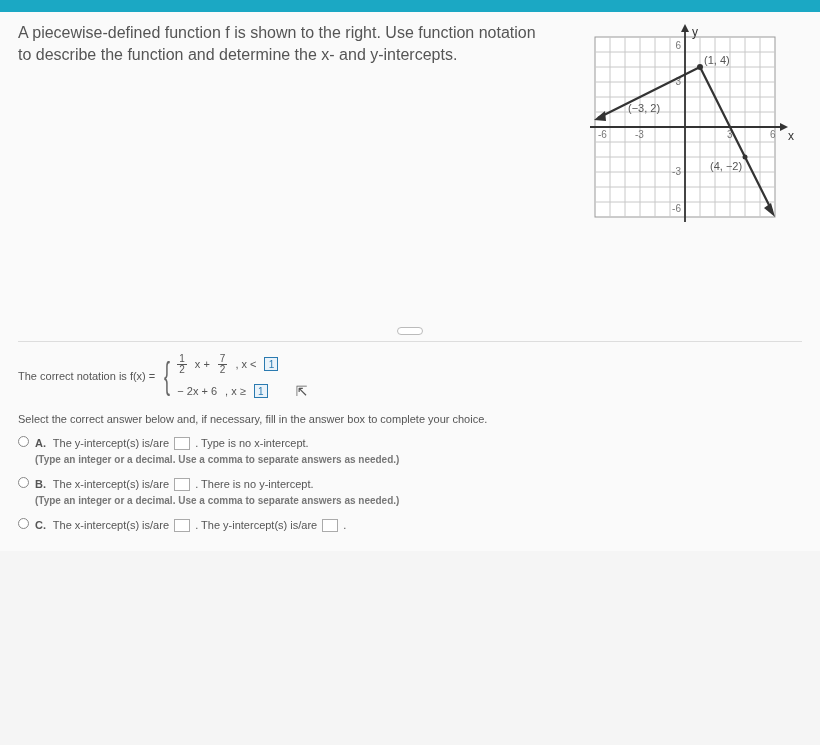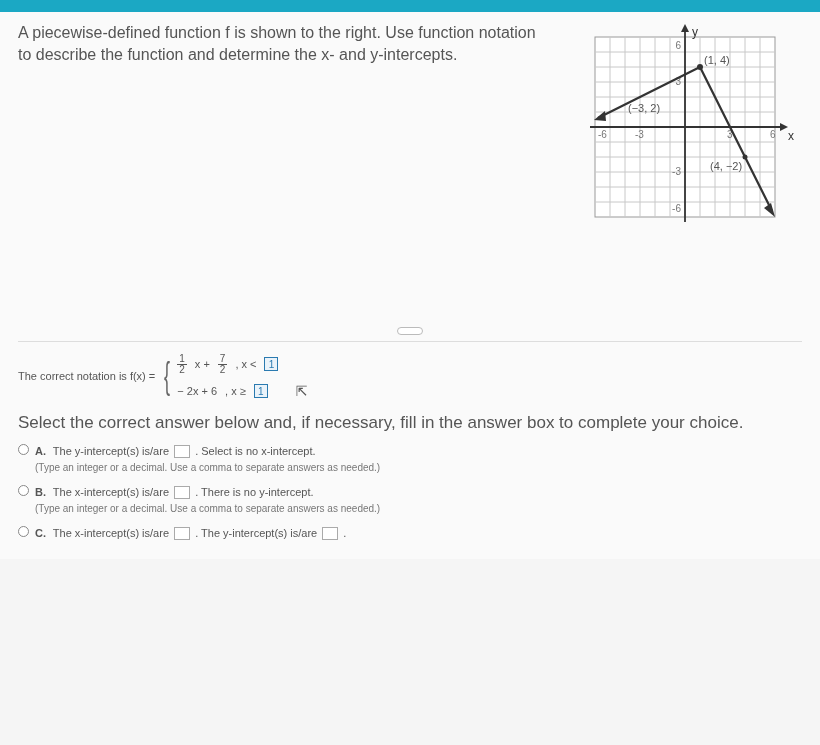--- a/index.html
+++ b/index.html
@@ -90,21 +90,21 @@
       height: 14px;
       border: 1px solid #2a7ab0;
       background: #eaf3fa;
       color: #2a7ab0;
       font-size: 10px;
       text-align: center;
       line-height: 13px;
       padding: 0 2px;
     }
     .instruct {
-      font-size: 17px;
+      font-size: 11px;
       color: #555;
       margin-bottom: 10px;
     }
     .choices {
       font-size: 11px;
       color: #555;
     }
     .choice {
       display: flex;
       align-items: flex-start;
@@ -127,20 +127,21 @@
       width: 16px;
       height: 13px;
       border: 1px solid #aaa;
       background: #fff;
       vertical-align: middle;
       margin: 0 2px;
     }
     .hint {
       font-size: 10px;
       color: #777;
+      font-weight: bold;
     }
     svg { display:block; }
   </style>
 </head>
 <body>
 
 <div class="topbar"></div>
 
 <div class="content">
 
@@ -240,21 +241,21 @@
   <div class="instruct">Select the correct answer below and, if necessary, fill in the answer box to complete your choice.</div>
 
   <div class="choices">
 
     <div class="choice">
       <div class="radio"></div>
       <div class="choice-body">
         <span class="choice-label">A.</span>
         <span>The y-intercept(s) is/are</span>
         <span class="empty-box"></span>
-        <span>. Select is no x-intercept.</span><br>
+        <span>. Type is no x-intercept.</span><br>
         <span class="hint">(Type an integer or a decimal. Use a comma to separate answers as needed.)</span>
       </div>
     </div>
 
     <div class="choice">
       <div class="radio"></div>
       <div class="choice-body">
         <span class="choice-label">B.</span>
         <span>The x-intercept(s) is/are</span>
         <span class="empty-box"></span>

